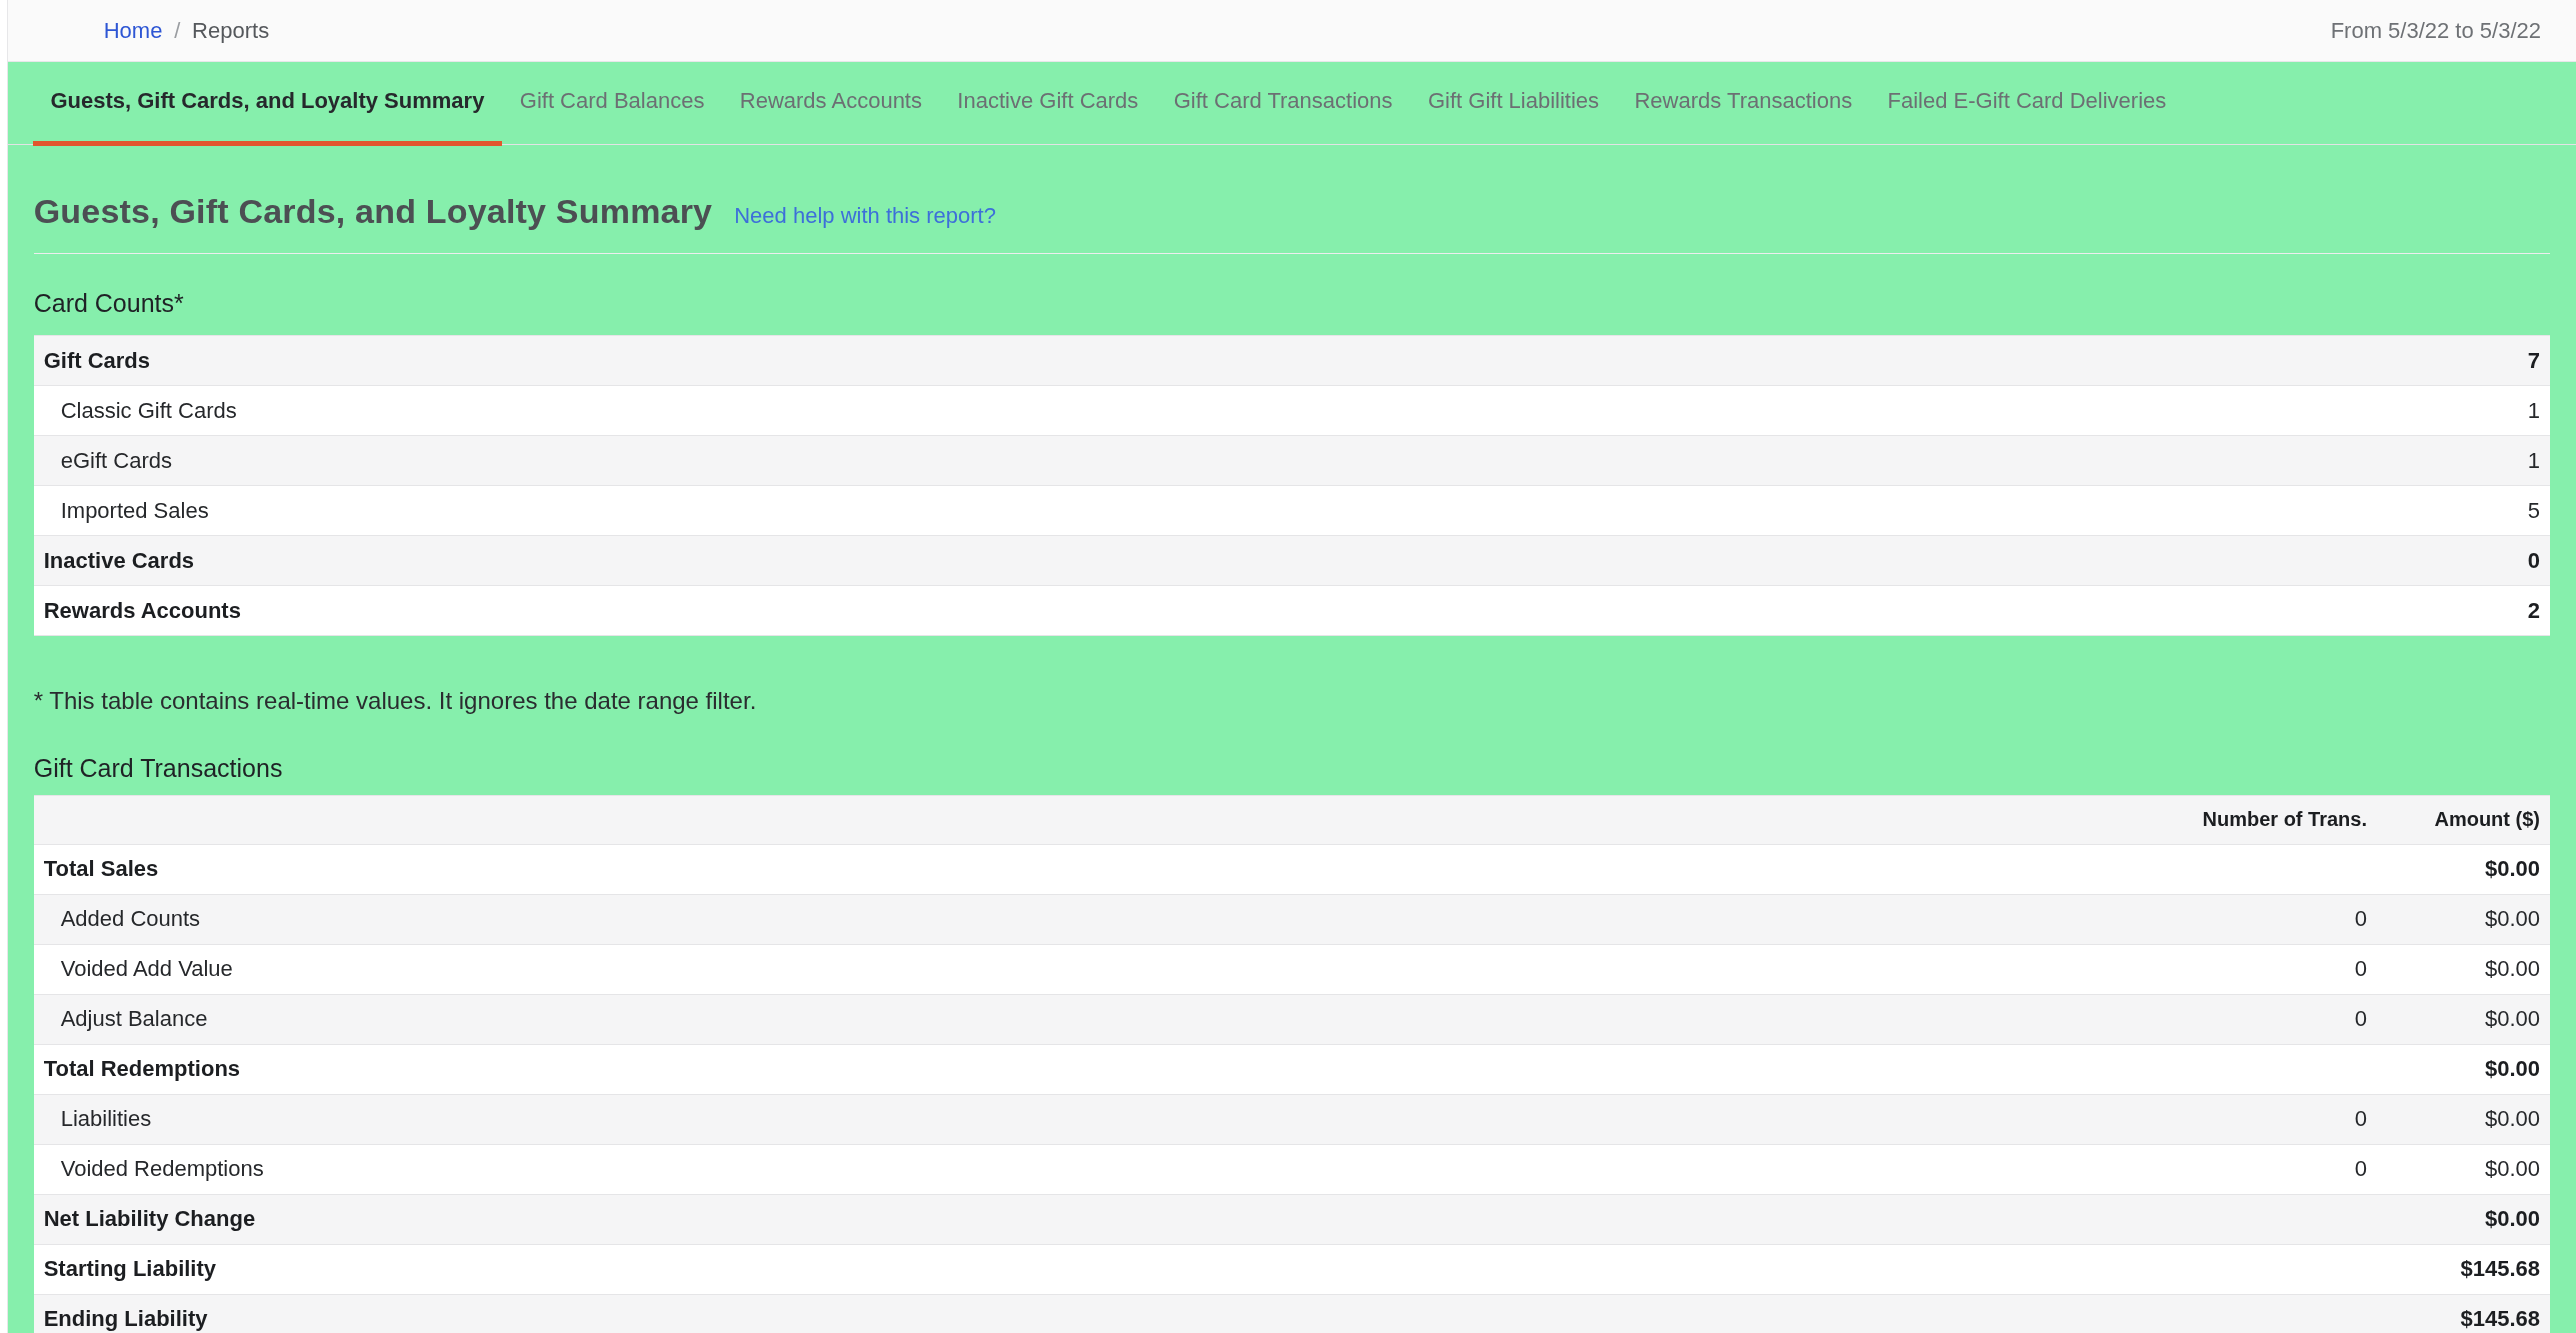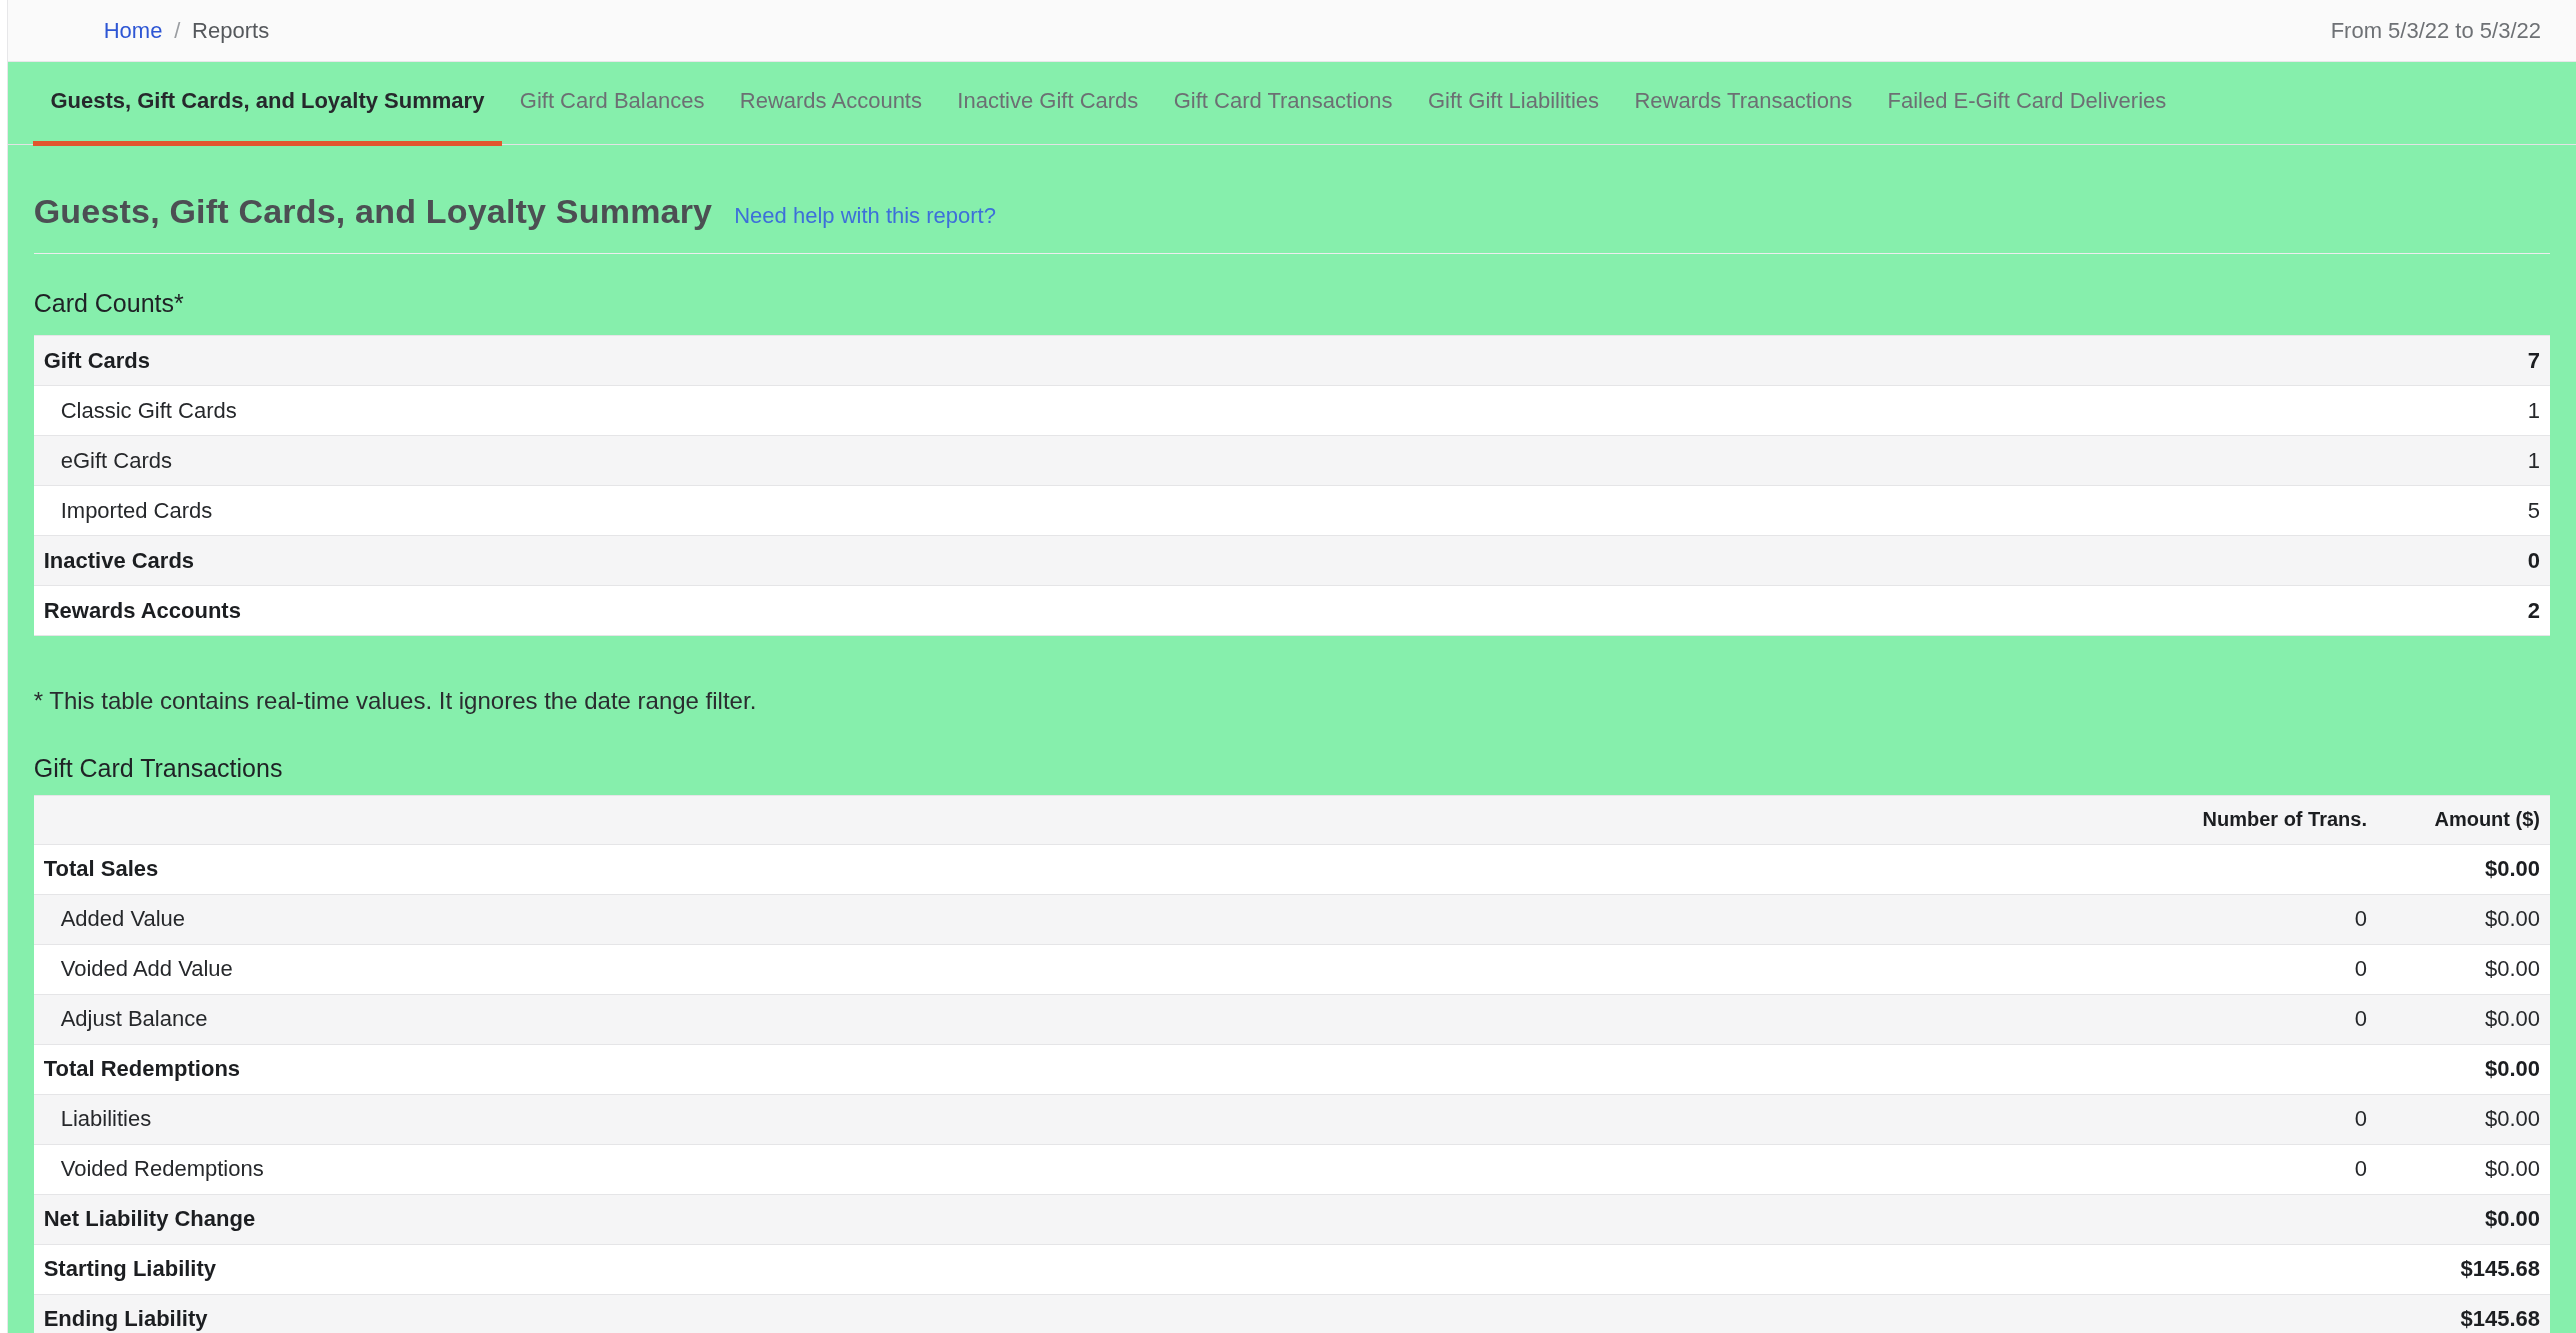--- a/index.html
+++ b/index.html
@@ -147,21 +147,21 @@
       </div>
       <div class="trow">
         <span class="c-label indent">Classic Gift Cards</span>
         <span class="val">1</span>
       </div>
       <div class="trow gray">
         <span class="c-label indent">eGift Cards</span>
         <span class="val">1</span>
       </div>
       <div class="trow">
-        <span class="c-label indent">Imported Cards</span>
+        <span class="c-label indent">Imported Sales</span>
         <span class="val">5</span>
       </div>
       <div class="trow gray bold">
         <span class="c-label">Inactive Cards</span>
         <span class="val">0</span>
       </div>
       <div class="trow bold">
         <span class="c-label">Rewards Accounts</span>
         <span class="val">2</span>
       </div>
@@ -176,21 +176,21 @@
         <span class="c-label"></span>
         <span class="c-num">Number of Trans.</span>
         <span class="c-amt">Amount ($)</span>
       </div>
       <div class="trow bold">
         <span class="c-label">Total Sales</span>
         <span class="c-num"></span>
         <span class="c-amt">$0.00</span>
       </div>
       <div class="trow gray">
-        <span class="c-label indent">Added Value</span>
+        <span class="c-label indent">Added Counts</span>
         <span class="c-num">0</span>
         <span class="c-amt">$0.00</span>
       </div>
       <div class="trow">
         <span class="c-label indent">Voided Add Value</span>
         <span class="c-num">0</span>
         <span class="c-amt">$0.00</span>
       </div>
       <div class="trow gray">
         <span class="c-label indent">Adjust Balance</span>

